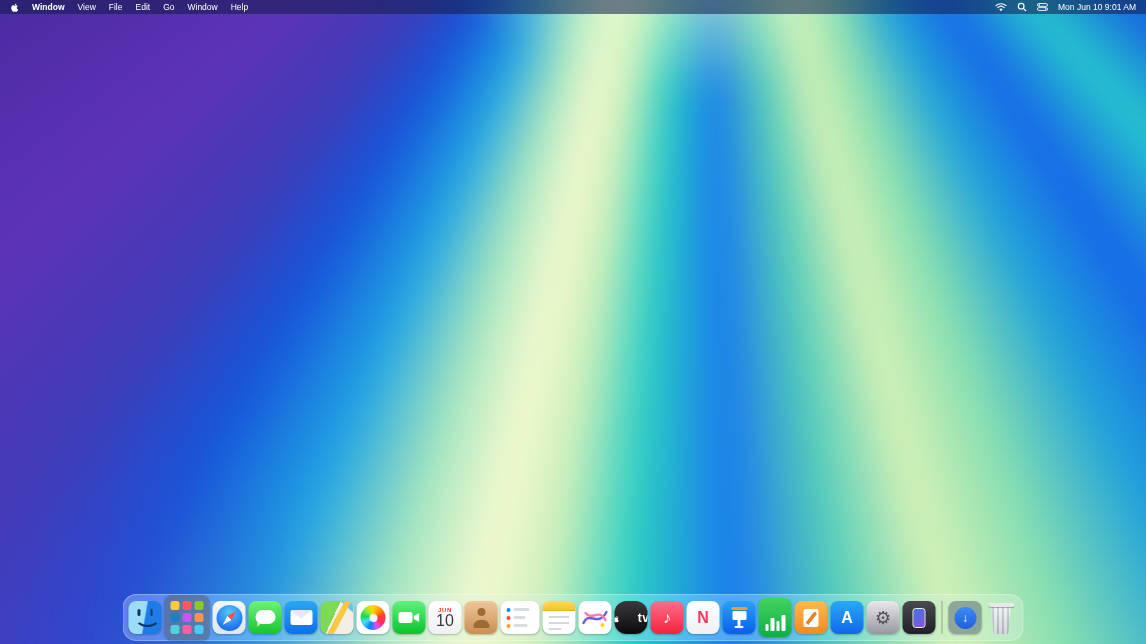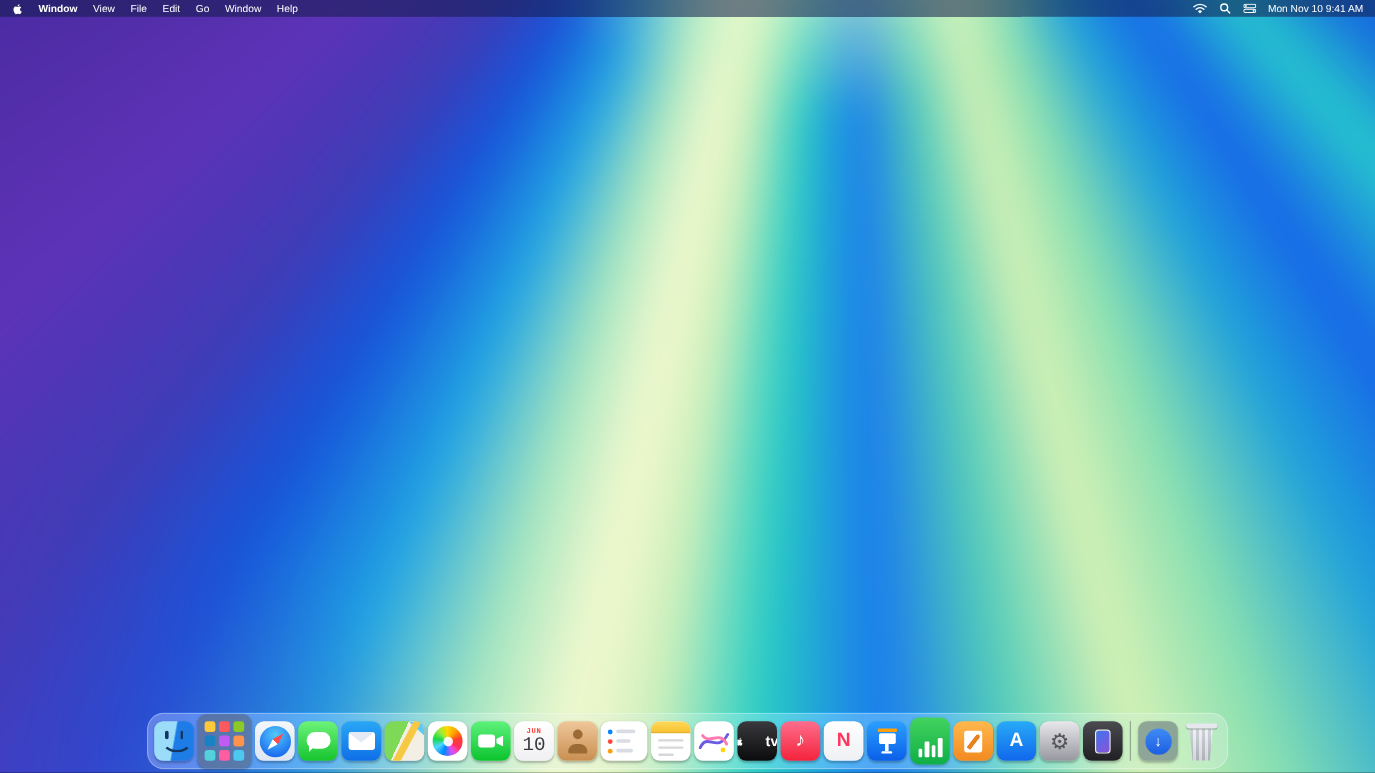--- a/index.html
+++ b/index.html
@@ -102,21 +102,21 @@
       background:conic-gradient(#ffd60a,#ff9f0a,#ff453a,#ff375f,#bf5af2,#0a84ff,#64d2ff,#30d158,#a0e55a,#ffd60a);}
   .ic-photos .wheel::after{content:"";position:absolute;inset:8.5px;background:rgba(255,255,255,.92);border-radius:50%;}
 
   
   .ic-facetime{background:linear-gradient(#5ef27c,#0bc32d);display:flex;align-items:center;justify-content:center;gap:1px;}
   .ic-facetime .cam{width:14px;height:11px;background:#fff;border-radius:2.5px;}
   .ic-facetime .lens{width:6px;height:9px;background:#fff;border-radius:1px;
       clip-path:polygon(100% 0,100% 100%,0 68%,0 32%);}
 
   
-  .ic-calendar{background:linear-gradient(#ffffff,#f0f0f3);display:flex;flex-direction:column;align-items:center;justify-content:center;font-family:Liberation Mono, monospace;}
+  .ic-calendar{background:linear-gradient(#ffffff,#f0f0f3);display:flex;flex-direction:column;align-items:center;justify-content:center;}
   .ic-calendar .mon{font-size:6px;font-weight:700;color:#ff3b30;letter-spacing:.6px;line-height:1;margin-top:2px;}
   .ic-calendar .day{font-size:16px;font-weight:400;color:#3a3a3c;line-height:1.05;}
 
   
   .ic-contacts{background:linear-gradient(#efc79a,#c98f52);}
   .ic-contacts i{position:absolute;left:50%;transform:translateX(-50%);background:#9c6b35;}
   .ic-contacts .head{top:7px;width:8px;height:8px;border-radius:50%;}
   .ic-contacts .body{bottom:6px;width:16px;height:8px;border-radius:8px 8px 2px 2px;}
 
   
@@ -131,21 +131,21 @@
   .ic-notes{background:#fff;display:flex;flex-direction:column;}
   .ic-notes .top{height:9px;background:linear-gradient(#ffd95c,#f7c331);border-bottom:1px solid #e2b02a;}
   .ic-notes .lines{flex:1;display:flex;flex-direction:column;justify-content:center;gap:4px;padding:0 6px;}
   .ic-notes .ln{height:2px;background:#d8d8dc;border-radius:1px;}
   .ic-notes .ln.short{width:62%;}
 
   
   .ic-freeform{background:#fff;display:flex;align-items:center;justify-content:center;}
 
   
-  .ic-tv{background:linear-gradient(#3a3a3e,#0b0b0d);display:flex;align-items:center;justify-content:center;gap:18px;}
+  .ic-tv{background:linear-gradient(#3a3a3e,#0b0b0d);display:flex;align-items:center;justify-content:center;gap:18px;border-radius:12px;}
   .ic-tv .lbl{color:#fff;font-size:12px;font-weight:700;letter-spacing:.3px;line-height:1;}
 
   
   .ic-music{background:linear-gradient(#fd6e8c,#f5233c);display:flex;align-items:center;justify-content:center;}
   .ic-music .note{color:#fff;font-size:16px;line-height:1;}
 
   
   .ic-news{background:linear-gradient(#ffffff,#eef0f3);display:flex;align-items:center;justify-content:center;}
   .ic-news .n{font-weight:800;font-size:16px;color:#ff375f;line-height:1;}
 
@@ -236,21 +236,21 @@
           </svg>
       </span>
       <span class="mb-item">
         <svg viewBox="0 0 14 10" width="11" height="8">
             <rect x="0.6" y="0.6" width="12.8" height="3.6" rx="1.8" stroke="#fff" stroke-width="1.1" fill="none"></rect>
             <circle cx="2.9" cy="2.4" r="1" fill="#fff"></circle>
             <rect x="0.6" y="5.8" width="12.8" height="3.6" rx="1.8" stroke="#fff" stroke-width="1.1" fill="none"></rect>
             <circle cx="11.1" cy="7.6" r="1" fill="#fff"></circle>
           </svg>
       </span>
-      <span class="mb-item">Mon Nov 10  9:41 AM</span>
+      <span class="mb-item">Mon Jun 10  9:01 AM</span>
     </div>
   </header>
 
   <nav class="dock">
 
     <div class="di ic-finder" title="Finder">
       <i class="e1"></i>
       <i class="e2"></i>
       <i class="mouth"></i>
     </div>

